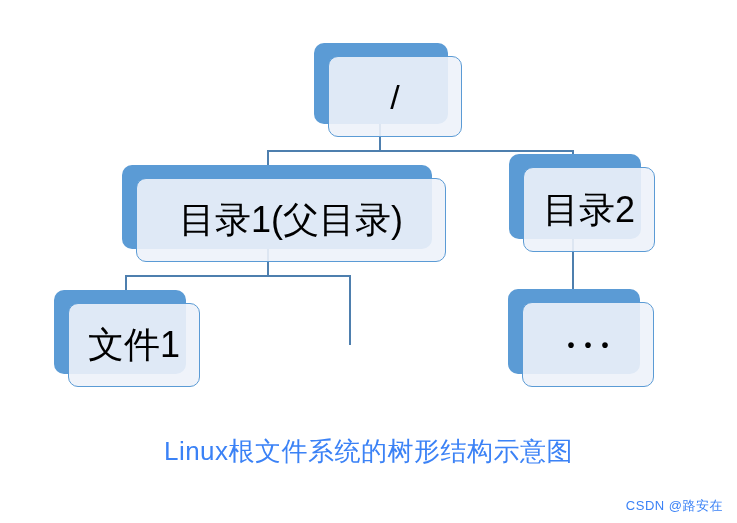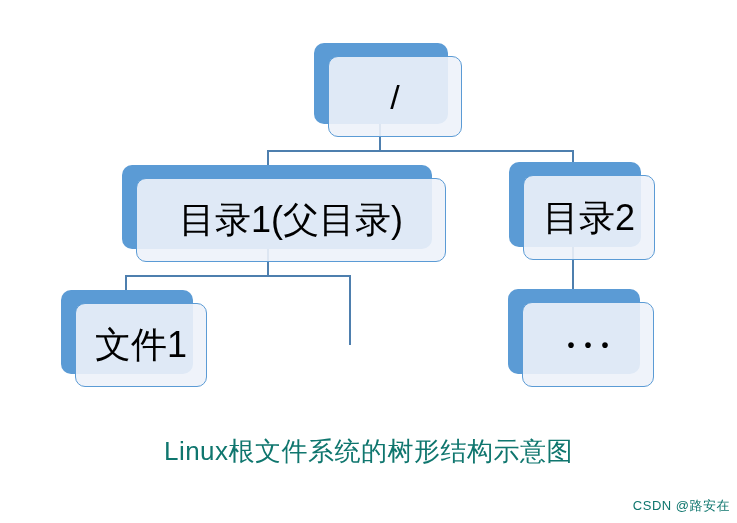--- a/index.html
+++ b/index.html
@@ -54,47 +54,47 @@
     justify-content: center;
   }
   .node .label {
     color: #000000;
     font-size: 36px;
     white-space: nowrap;
     line-height: 1;
   }
   .node-root   { left: 328px; top: 56px;  width: 134px; height: 81px; }
   .node-dir1   { left: 136px; top: 178px; width: 310px; height: 84px; }
-  .node-dir2   { left: 523px; top: 175px; width: 132px; height: 85px; }
-  .node-file1  { left: 75px;  top: 303px; width: 132px; height: 84px; text-align: right; }
+  .node-dir2   { left: 523px; top: 167px; width: 132px; height: 85px; }
+  .node-file1  { left: 68px;  top: 303px; width: 132px; height: 84px; text-align: right; }
   .node-dir2c  { left: 237px; top: 303px; width: 256px; height: 84px; }
   .node-more   { left: 522px; top: 302px; width: 132px; height: 85px; }
   .node-root .label { font-size: 34px; }
   .node-more .label {
     font-size: 20px;
     letter-spacing: 10px;
     padding-left: 10px;
     font-weight: bold;
   }
   .caption {
     position: absolute;
     left: 0;
     top: 434px;
     width: 737px;
     text-align: center;
     font-size: 26px;
-    color: #0f766e;
+    color: #3b82f6;
     letter-spacing: 0.5px;
   }
   .watermark {
     position: absolute;
-    right: 7px;
+    right: 14px;
     top: 497px;
     font-size: 13px;
-    color: #0f766e;
+    color: #3b82f6;
     letter-spacing: 0.5px;
   }
 </style>
 </head>
 <body>
 
 <div class="canvas">
 
   <svg class="connectors" viewBox="0 0 737 523" xmlns="http://www.w3.org/2000/svg">
     <path d="M380,82 L380,151 L268,151 L268,220"></path>

